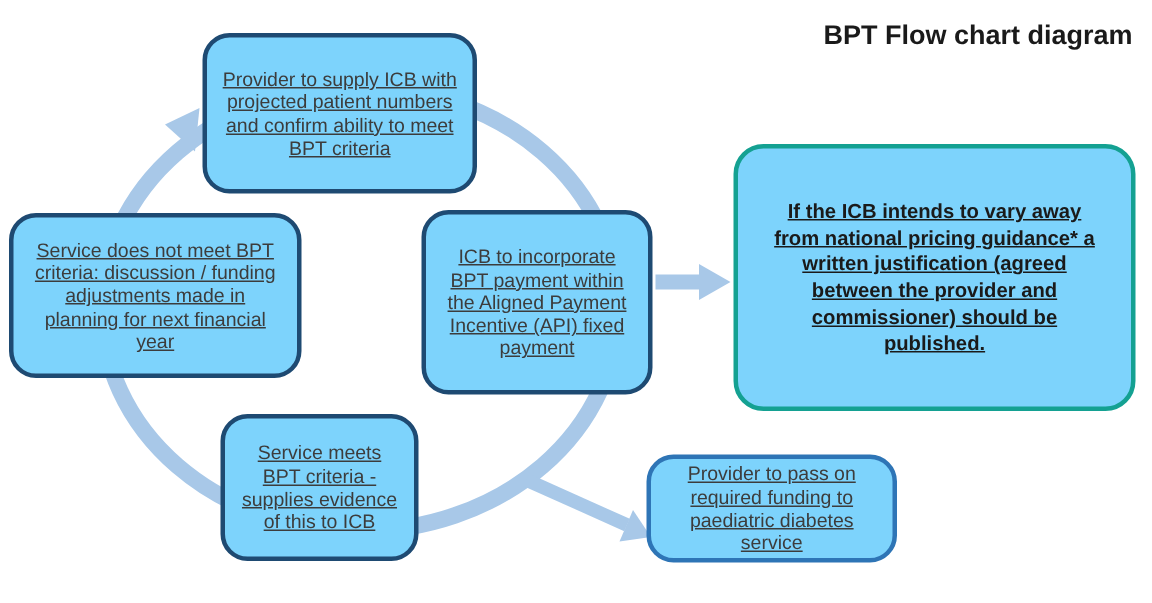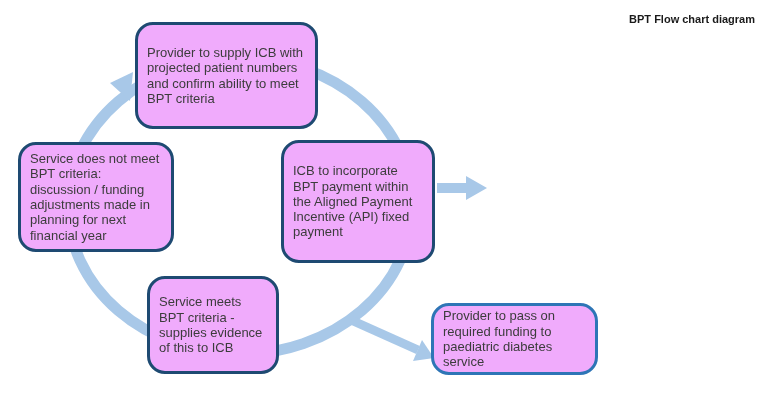--- a/index.html
+++ b/index.html
@@ -13,38 +13,38 @@
   }
   *{margin:0;padding:0;box-sizing:border-box}
   html,body{background:#fff}
   body{font-family:"Liberation Sans",sans-serif}
   .canvas{position:relative;width:768px;height:402px;background:var(--bg);overflow:hidden}
   .flow-svg{position:absolute;left:0;top:0;z-index:0}
   .flow-svg .ring{fill:none;stroke:var(--arrow);stroke-width:11px}
   .flow-svg .head{fill:var(--arrow)}
   .flow-svg .shaft{stroke:var(--arrow);fill:none}
   .node{
-    position:absolute;z-index:1;background:#f0abfc;
+    position:absolute;z-index:1;background:#7dd3fc;
     border:3px solid var(--navy);border-radius:18px;
     display:flex;align-items:center;justify-content:center;
-    color:var(--text);
-    font-size:13px;line-height:1.18;padding:8px 9px;
+    text-align:center;color:var(--text);
+    font-size:13px;line-height:1.18;padding:8px 9px;text-decoration:underline;
   }
   .node--teal{
     border-color:var(--teal);border-radius:20px;
     font-weight:bold;color:var(--text-dark);
     font-size:13.5px;line-height:1.3;padding:10px 20px;
   }
   .node--bright{border-color:var(--bright-blue)}
   .title{
     position:absolute;top:13px;right:13px;z-index:1;
-    font-weight:bold;font-size:11px;color:var(--text-dark);
+    font-weight:bold;font-size:18px;color:var(--text-dark);
   }
   #n-top{left:135px;top:22px;width:183px;height:107px}
-  #n-left{left:18px;top:142px;width:156px;height:110px}
+  #n-left{left:6px;top:142px;width:195px;height:110px}
   #n-mid{left:281px;top:140px;width:154px;height:123px}
   #n-bottom{left:147px;top:276px;width:132px;height:98px}
   #n-teal{left:489px;top:96px;width:268px;height:178px}
   #n-provider{left:431px;top:303px;width:167px;height:72px}
 </style>
 </head>
 <body>
 
 <div class="canvas">
 
@@ -72,18 +72,21 @@
   </div>
 
   <div class="node" id="n-mid">
     <span>ICB to incorporate BPT payment within the Aligned Payment Incentive (API) fixed payment</span>
   </div>
 
   <div class="node" id="n-bottom">
     <span>Service meets BPT criteria - supplies evidence of this to ICB</span>
   </div>
 
+  <div class="node node--teal" id="n-teal">
+    <span>If the ICB intends to vary away from national pricing guidance* a written justification (agreed between the provider and commissioner) should be published.</span>
+  </div>
 
   <div class="node node--bright" id="n-provider">
     <span>Provider to pass on required funding to paediatric diabetes service</span>
   </div>
 
 </div>
 
 </body></html>

